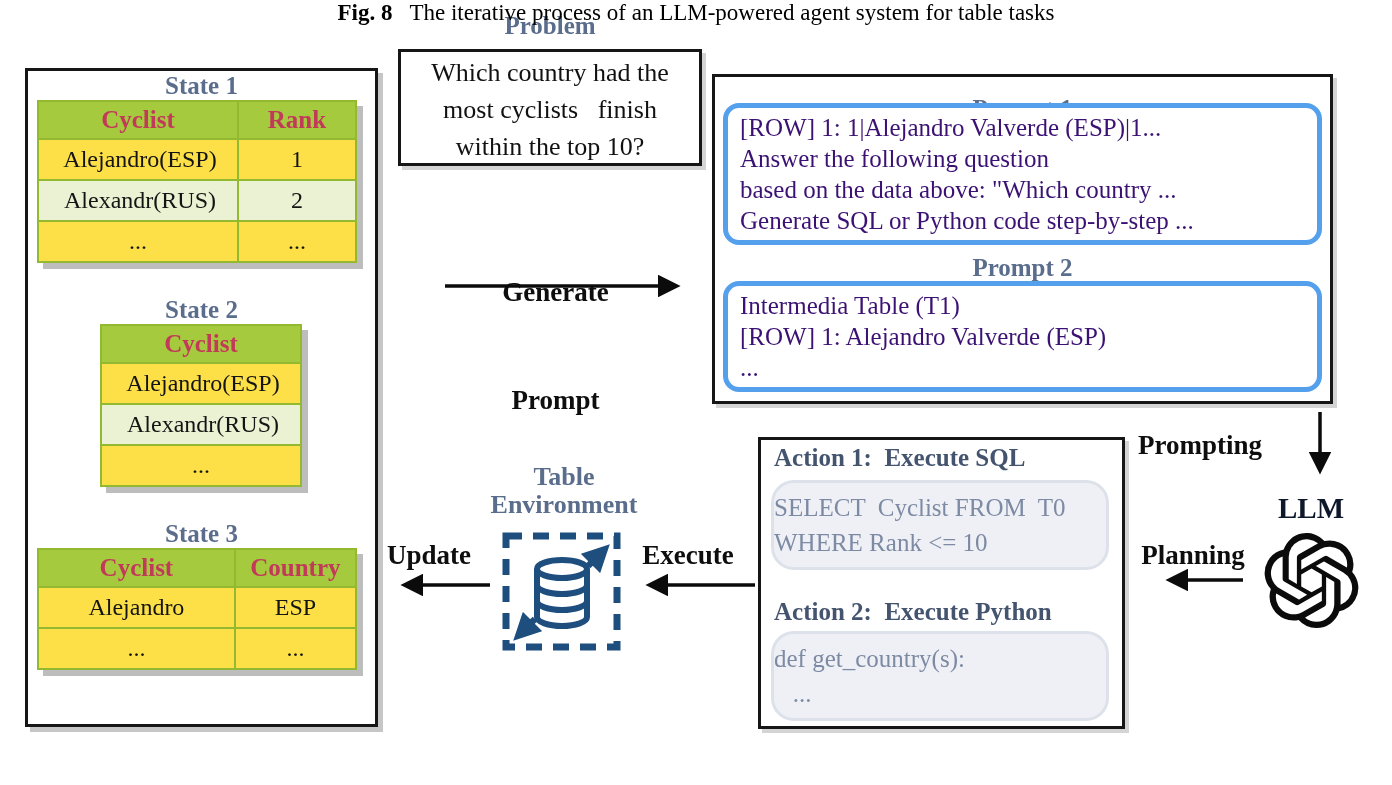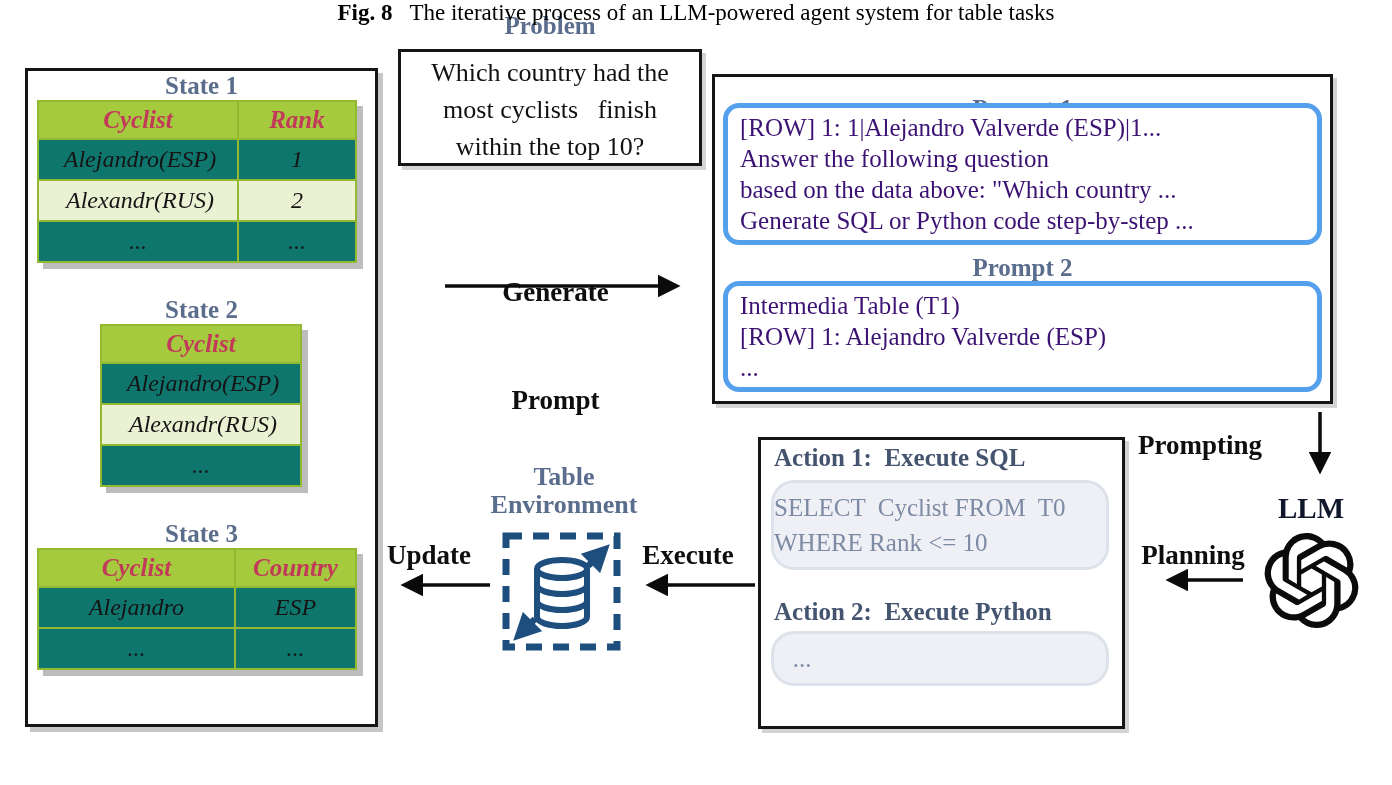--- a/index.html
+++ b/index.html
@@ -5,21 +5,21 @@
   html,body{margin:0;padding:0;background:#ffffff;}
   #canvas{
     position:relative;width:1392px;height:785px;background:#ffffff;
     font-family:"Liberation Serif",serif;overflow:hidden;color:#111;
   }
   .abs{position:absolute;}
   .sec-title{font-weight:bold;color:#5a6d8c;font-size:25px;text-align:center;white-space:pre;}
   .black-box{position:absolute;border:3px solid #161616;background:#fff;}
   .soft-shadow{box-shadow:4px 4px 0 #d4d4d4;}
   
-  .gtable{border-collapse:collapse;background:#0f766e;box-shadow:6px 6px 0 #bdbdbd;table-layout:fixed;font-style:italic;}
+  .gtable{border-collapse:collapse;background:#fde047;box-shadow:6px 6px 0 #bdbdbd;table-layout:fixed;}
   .gtable td{border:2.5px solid #92b930;font-size:24px;text-align:center;padding:6px 4px;color:#141414;overflow:hidden;}
   .gtable tr.hdr td{background:#a6ca3d;color:#c23a5a;font-weight:bold;font-size:25px;padding:4px 2px;}
   .gtable tr.alt td{background:#eaf2d3;}
   .gtable td.ln{text-align:center;padding-left:8px;}
   .problem-line{font-size:26px;line-height:37px;text-align:center;white-space:pre;}
   .big-label{font-weight:bold;color:#0e0e0e;font-size:27px;text-align:center;line-height:36px;white-space:pre;}
   .blue-box{position:absolute;border:5px solid #55a0ec;border-radius:16px;background:#fff;padding:4px 12px;}
   .prompt-line{font-size:25px;line-height:31px;color:#3b1273;white-space:pre;}
   .action-title{position:absolute;font-size:25px;font-weight:bold;color:#44546f;white-space:pre;}
   .code-box{position:absolute;background:#eef0f6;border:3px solid #dde1ea;border-radius:23px;padding:7px 0;}
@@ -124,20 +124,21 @@
   </div>
 
   <div class="black-box soft-shadow" style="left:758px;top:437px;width:361px;height:286px;">
     <div class="action-title" style="left:13px;top:4px;">Action 1:  Execute SQL</div>
     <div class="code-box" style="left:10px;right:13px;top:40px;">
       <div class="code-line">SELECT  Cyclist FROM  T0</div>
       <div class="code-line">WHERE Rank &lt;= 10</div>
     </div>
     <div class="action-title" style="left:13px;top:158px;">Action 2:  Execute Python</div>
     <div class="code-box" style="left:10px;right:13px;top:191px;">
+      <div class="code-line">def get_country(s):</div>
       <div class="code-line">   ...</div>
     </div>
   </div>
 
   <div class="abs big-label" style="left:1130px;top:418px;width:140px;margin-top:9px;">Prompting</div>
   <div class="abs big-label" style="left:1134px;top:537px;width:118px;">Planning</div>
   <div class="abs big-label" style="left:633px;top:537px;width:110px;">Execute</div>
   <div class="abs big-label" style="left:379px;top:537px;width:100px;">Update</div>
 
   <div class="abs env-title" style="left:475px;top:463px;width:178px;">

